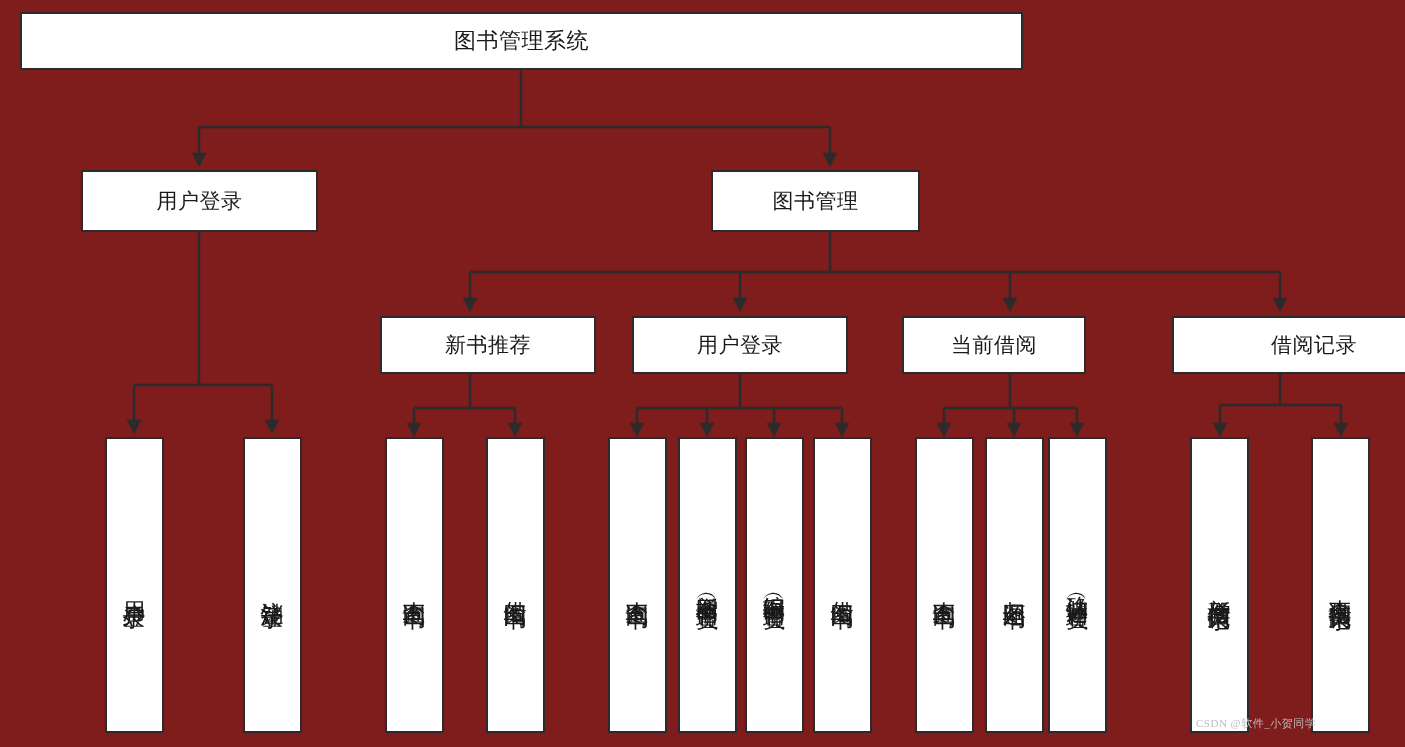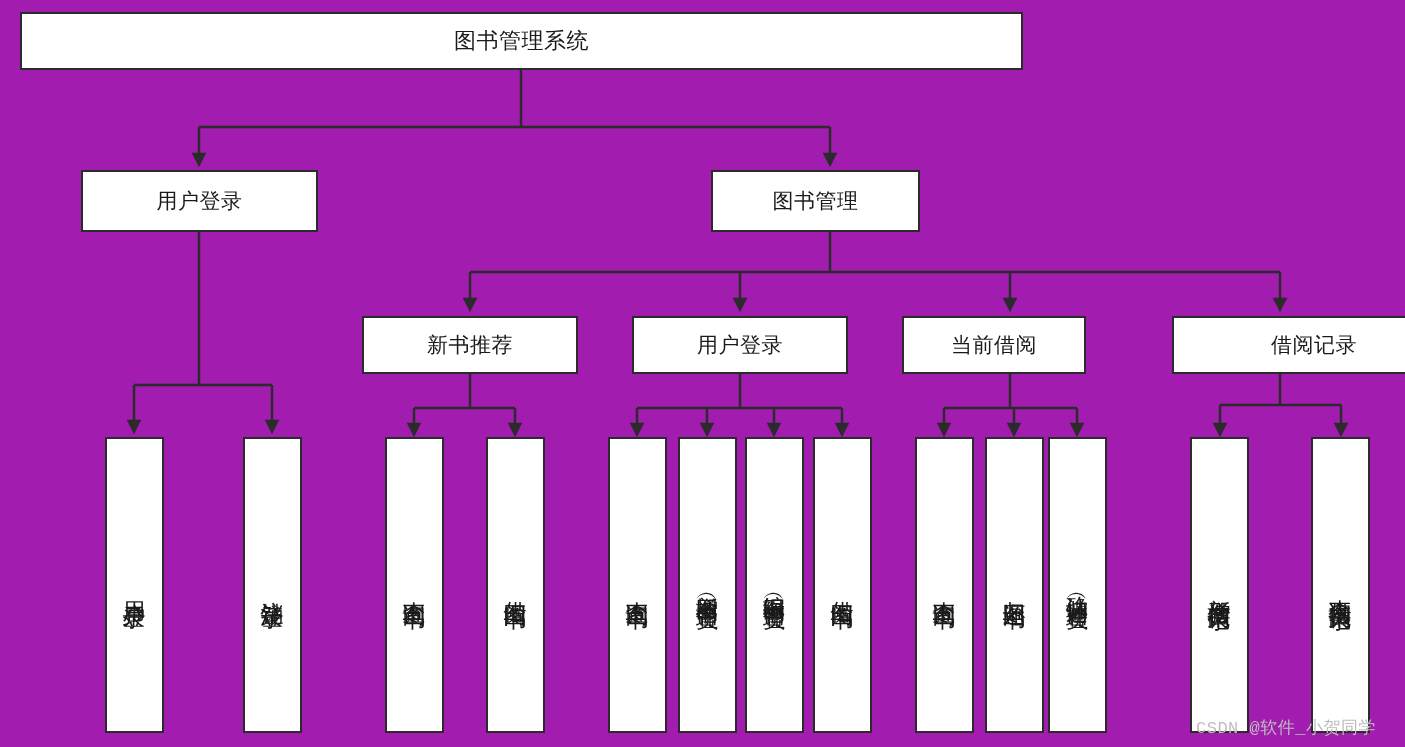--- a/index.html
+++ b/index.html
@@ -8,21 +8,21 @@
     padding: 0;
     background: #ffffff;
   }
   body {
     font-family: "DejaVu Sans", "Liberation Sans", sans-serif;
   }
   #diagram {
     position: relative;
     width: 1405px;
     height: 747px;
-    background: #a21caf;
+    background: #7f1d1d;
     overflow: hidden;
   }
   #connectors {
     position: absolute;
     left: 0;
     top: 0;
     width: 1405px;
     height: 747px;
     pointer-events: none;
   }
@@ -64,25 +64,25 @@
     letter-spacing: 2px;
     white-space: normal;
     max-height: 100%;
   }
   .node.vert.tall .label {
     font-size: 22px;
   }
   .watermark {
     position: absolute;
     color: #bdbdbd;
-    font-size: 17px;
+    font-size: 11px;
     letter-spacing: 0.5px;
     white-space: nowrap;
     z-index: 3;
-    font-family: Liberation Mono, monospace;
+    font-family: Liberation Serif, serif;
   }
 </style>
 </head>
 <body>
 
 <div id="diagram">
 
   <svg id="connectors" viewBox="0 0 1405 747" xmlns="http://www.w3.org/2000/svg">
     <defs>
       <marker id="arrow" viewBox="0 0 12 12" refX="6" refY="6" markerWidth="7" markerHeight="7" orient="auto-start-reverse">
@@ -137,21 +137,21 @@
     <span class="label">图书管理系统</span>
   </div>
 
   <div class="node horiz" style="left:81px; top:170px; width:237px; height:62px;">
     <span class="label">用户登录</span>
   </div>
   <div class="node horiz" style="left:711px; top:170px; width:209px; height:62px;">
     <span class="label">图书管理</span>
   </div>
 
-  <div class="node horiz" style="left:362px; top:316px; width:216px; height:58px;">
+  <div class="node horiz" style="left:380px; top:316px; width:216px; height:58px;">
     <span class="label">新书推荐</span>
   </div>
   <div class="node horiz" style="left:632px; top:316px; width:216px; height:58px;">
     <span class="label">用户登录</span>
   </div>
   <div class="node horiz" style="left:902px; top:316px; width:184px; height:58px;">
     <span class="label">当前借阅</span>
   </div>
   <div class="node horiz" style="left:1172px; top:316px; width:240px; height:58px;padding-left:44px;">
     <span class="label">借阅记录</span>

